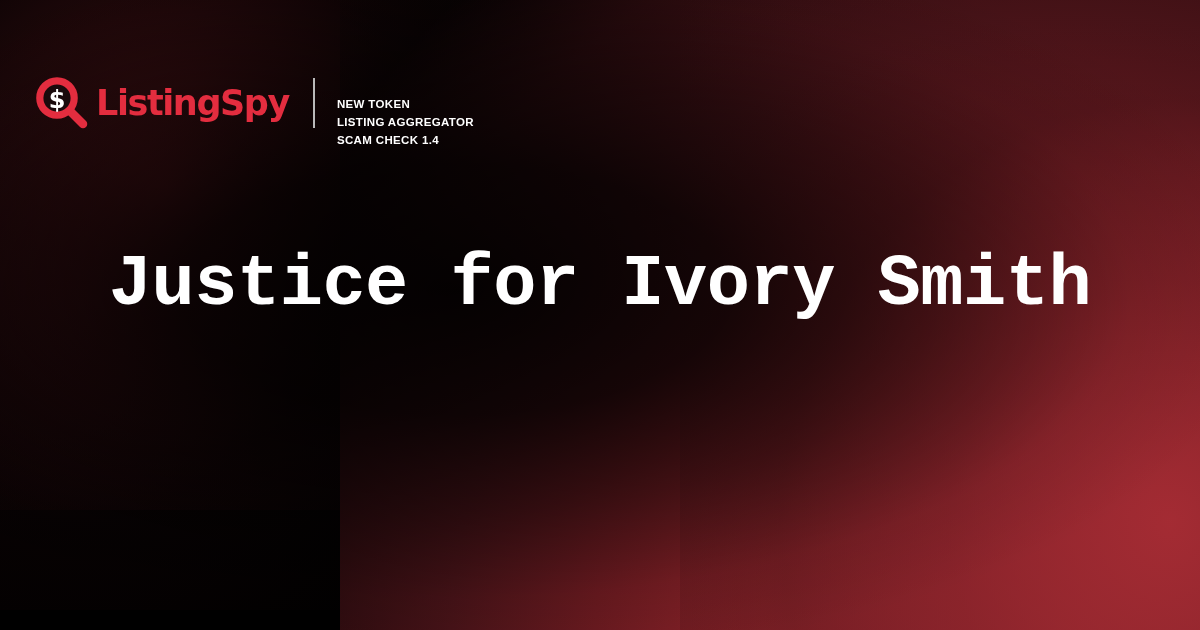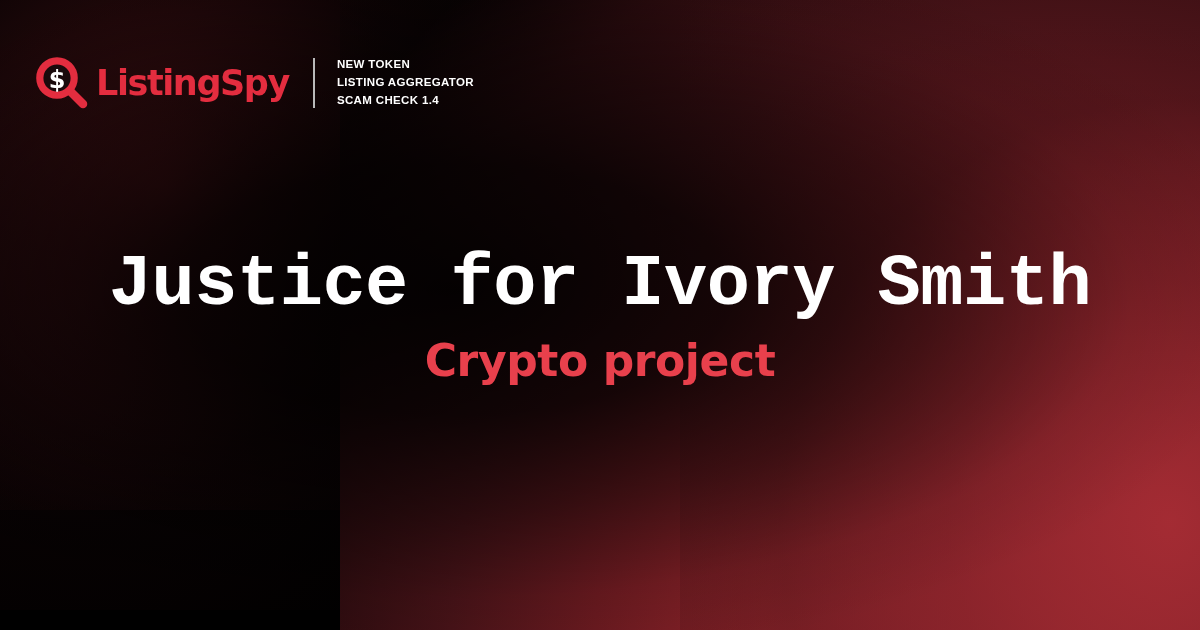--- a/index.html
+++ b/index.html
@@ -134,20 +134,21 @@
     margin: 0 22px 0 24px;
     flex: 0 0 auto;
   }
   .tagline {
     color: #ffffff;
     font-size: 11.5px;
     font-weight: bold;
     line-height: 1.56;
     letter-spacing: 0.35px;
     white-space: nowrap;
+    margin-top: 40px;
   }
 
   
   .hero {
     position: absolute;
     left: 0;
     right: 0;
     top: 248px;
     text-align: center;
     z-index: 5;
@@ -220,17 +221,16 @@
     <div class="tagline">
       <div>NEW TOKEN</div>
       <div>LISTING AGGREGATOR</div>
       <div>SCAM CHECK 1.4</div>
     </div>
 
   </div>
 
   <div class="hero">
     <h1 class="hero-title">Justice for Ivory Smith</h1>
-    <div class="hero-subtitle">Crypto project</div>
   </div>
 
 
 </div>
 
 </body></html>

